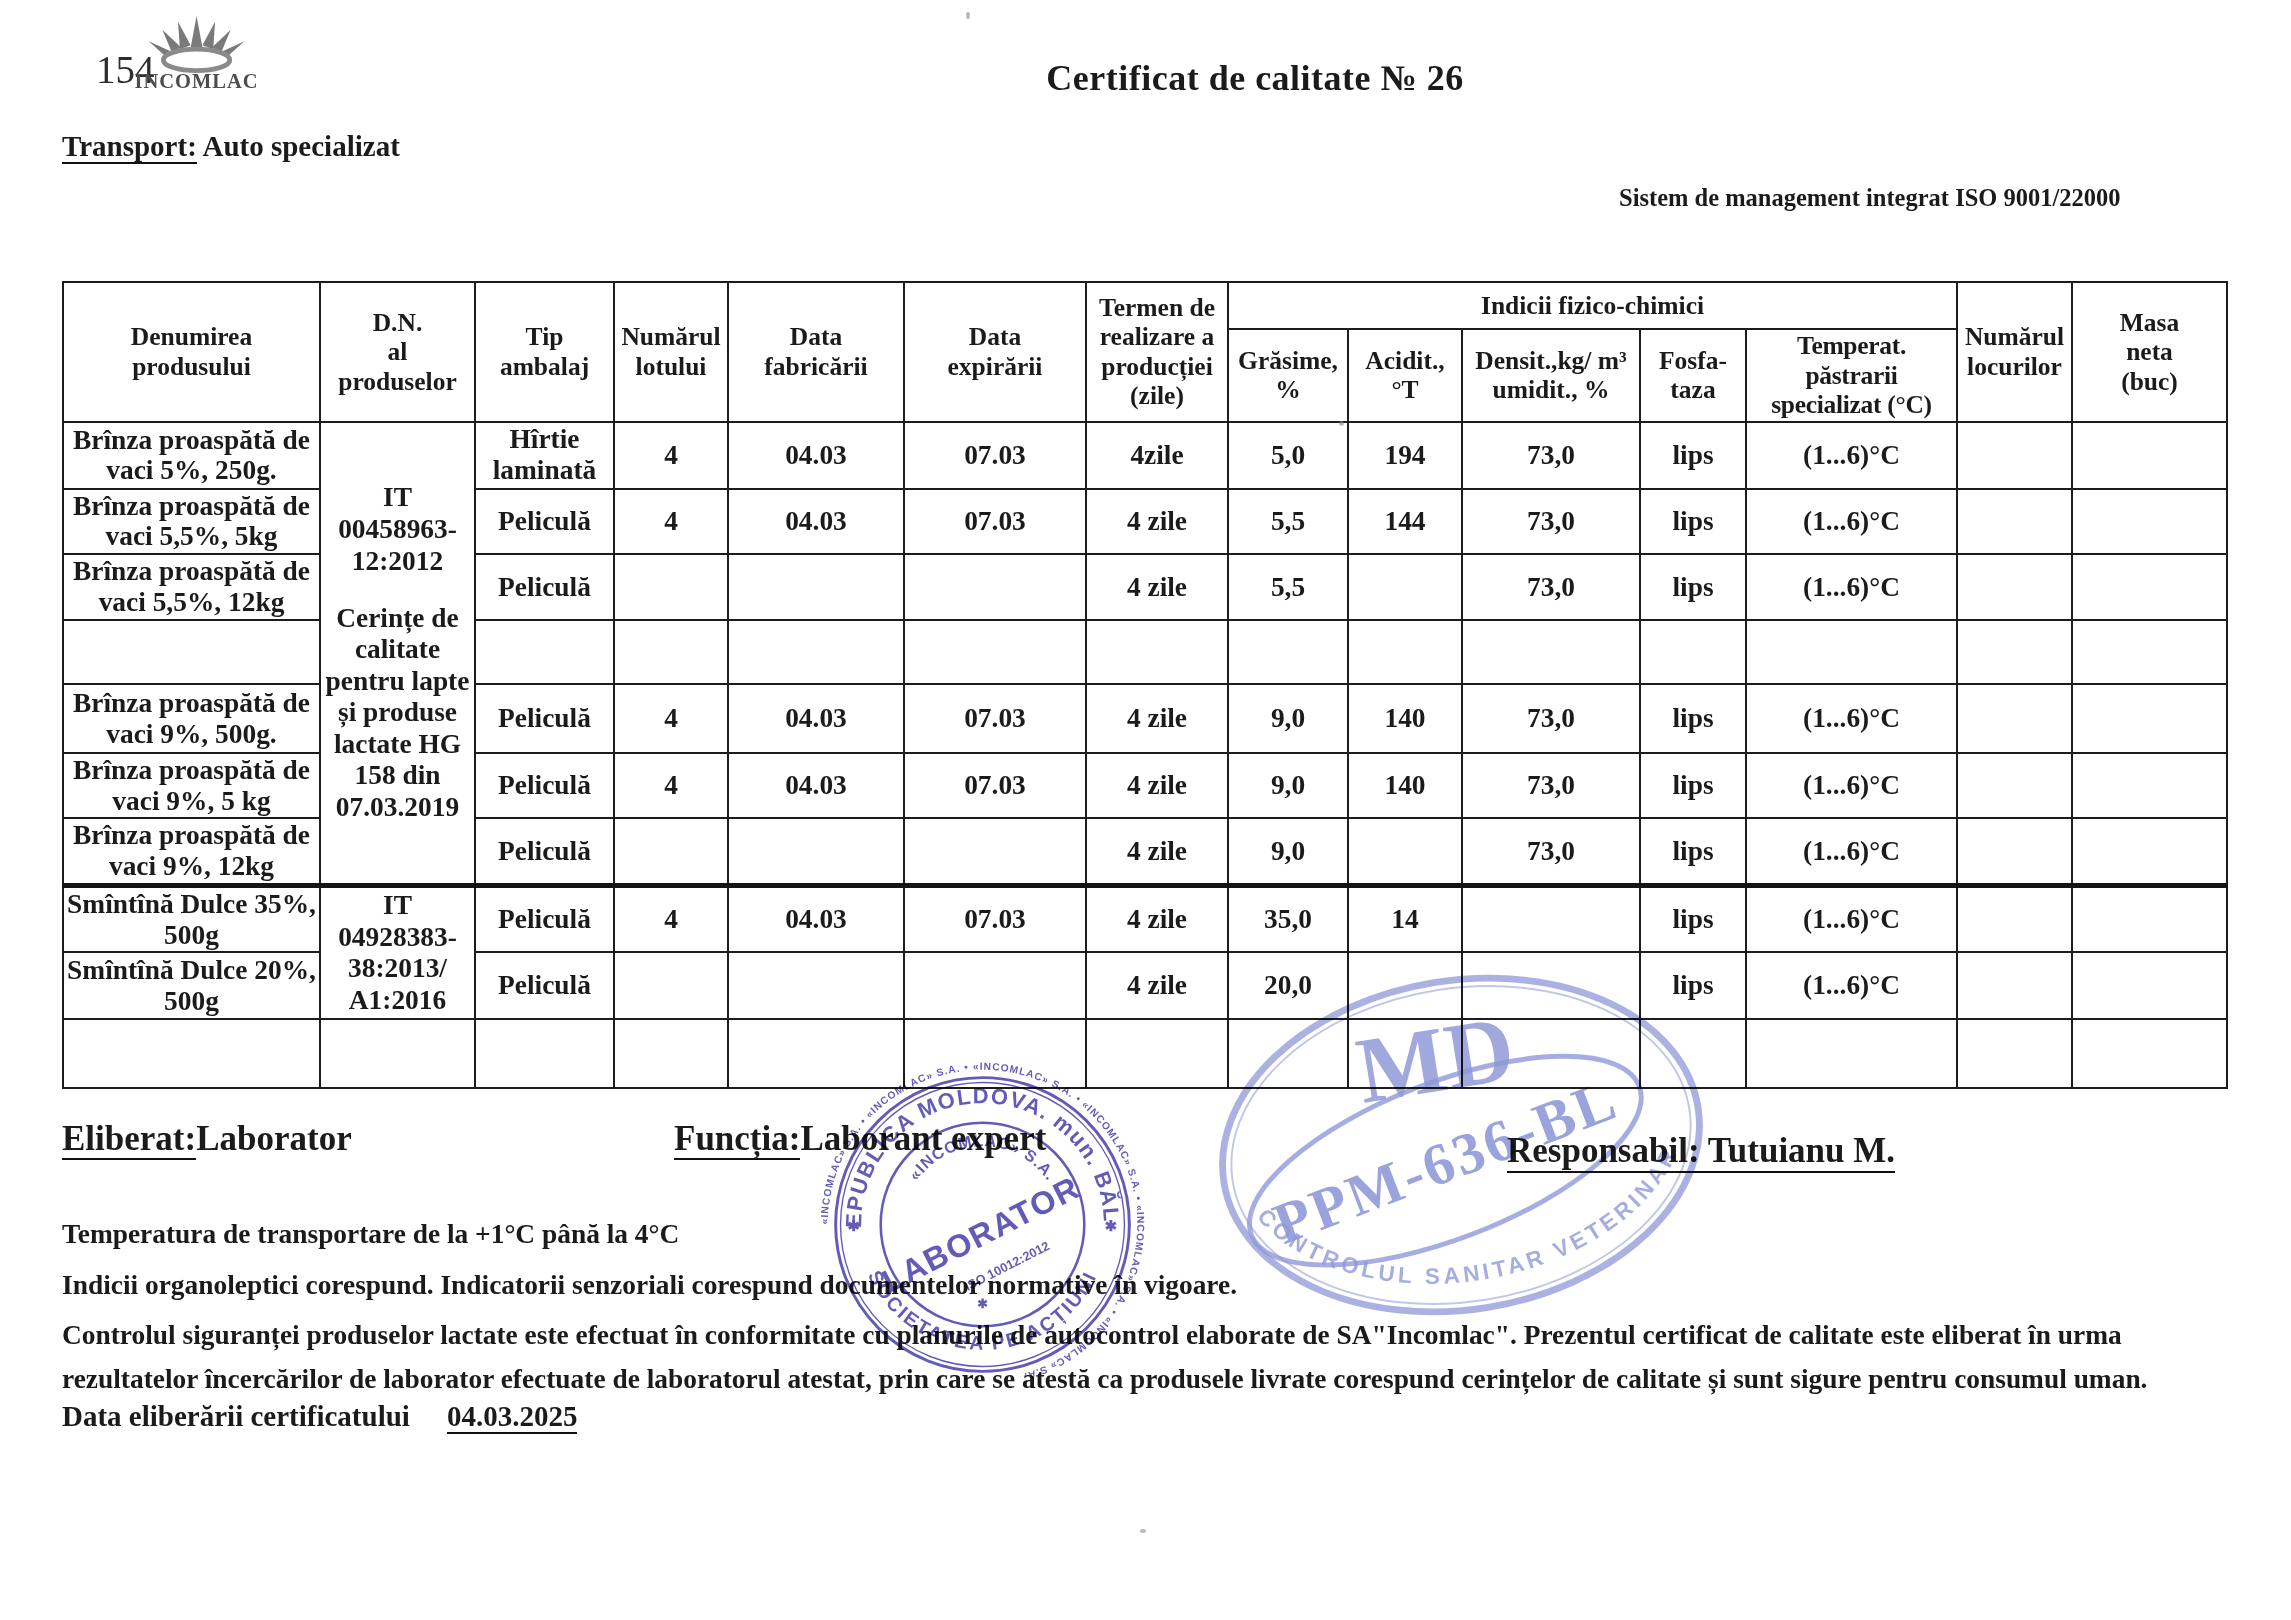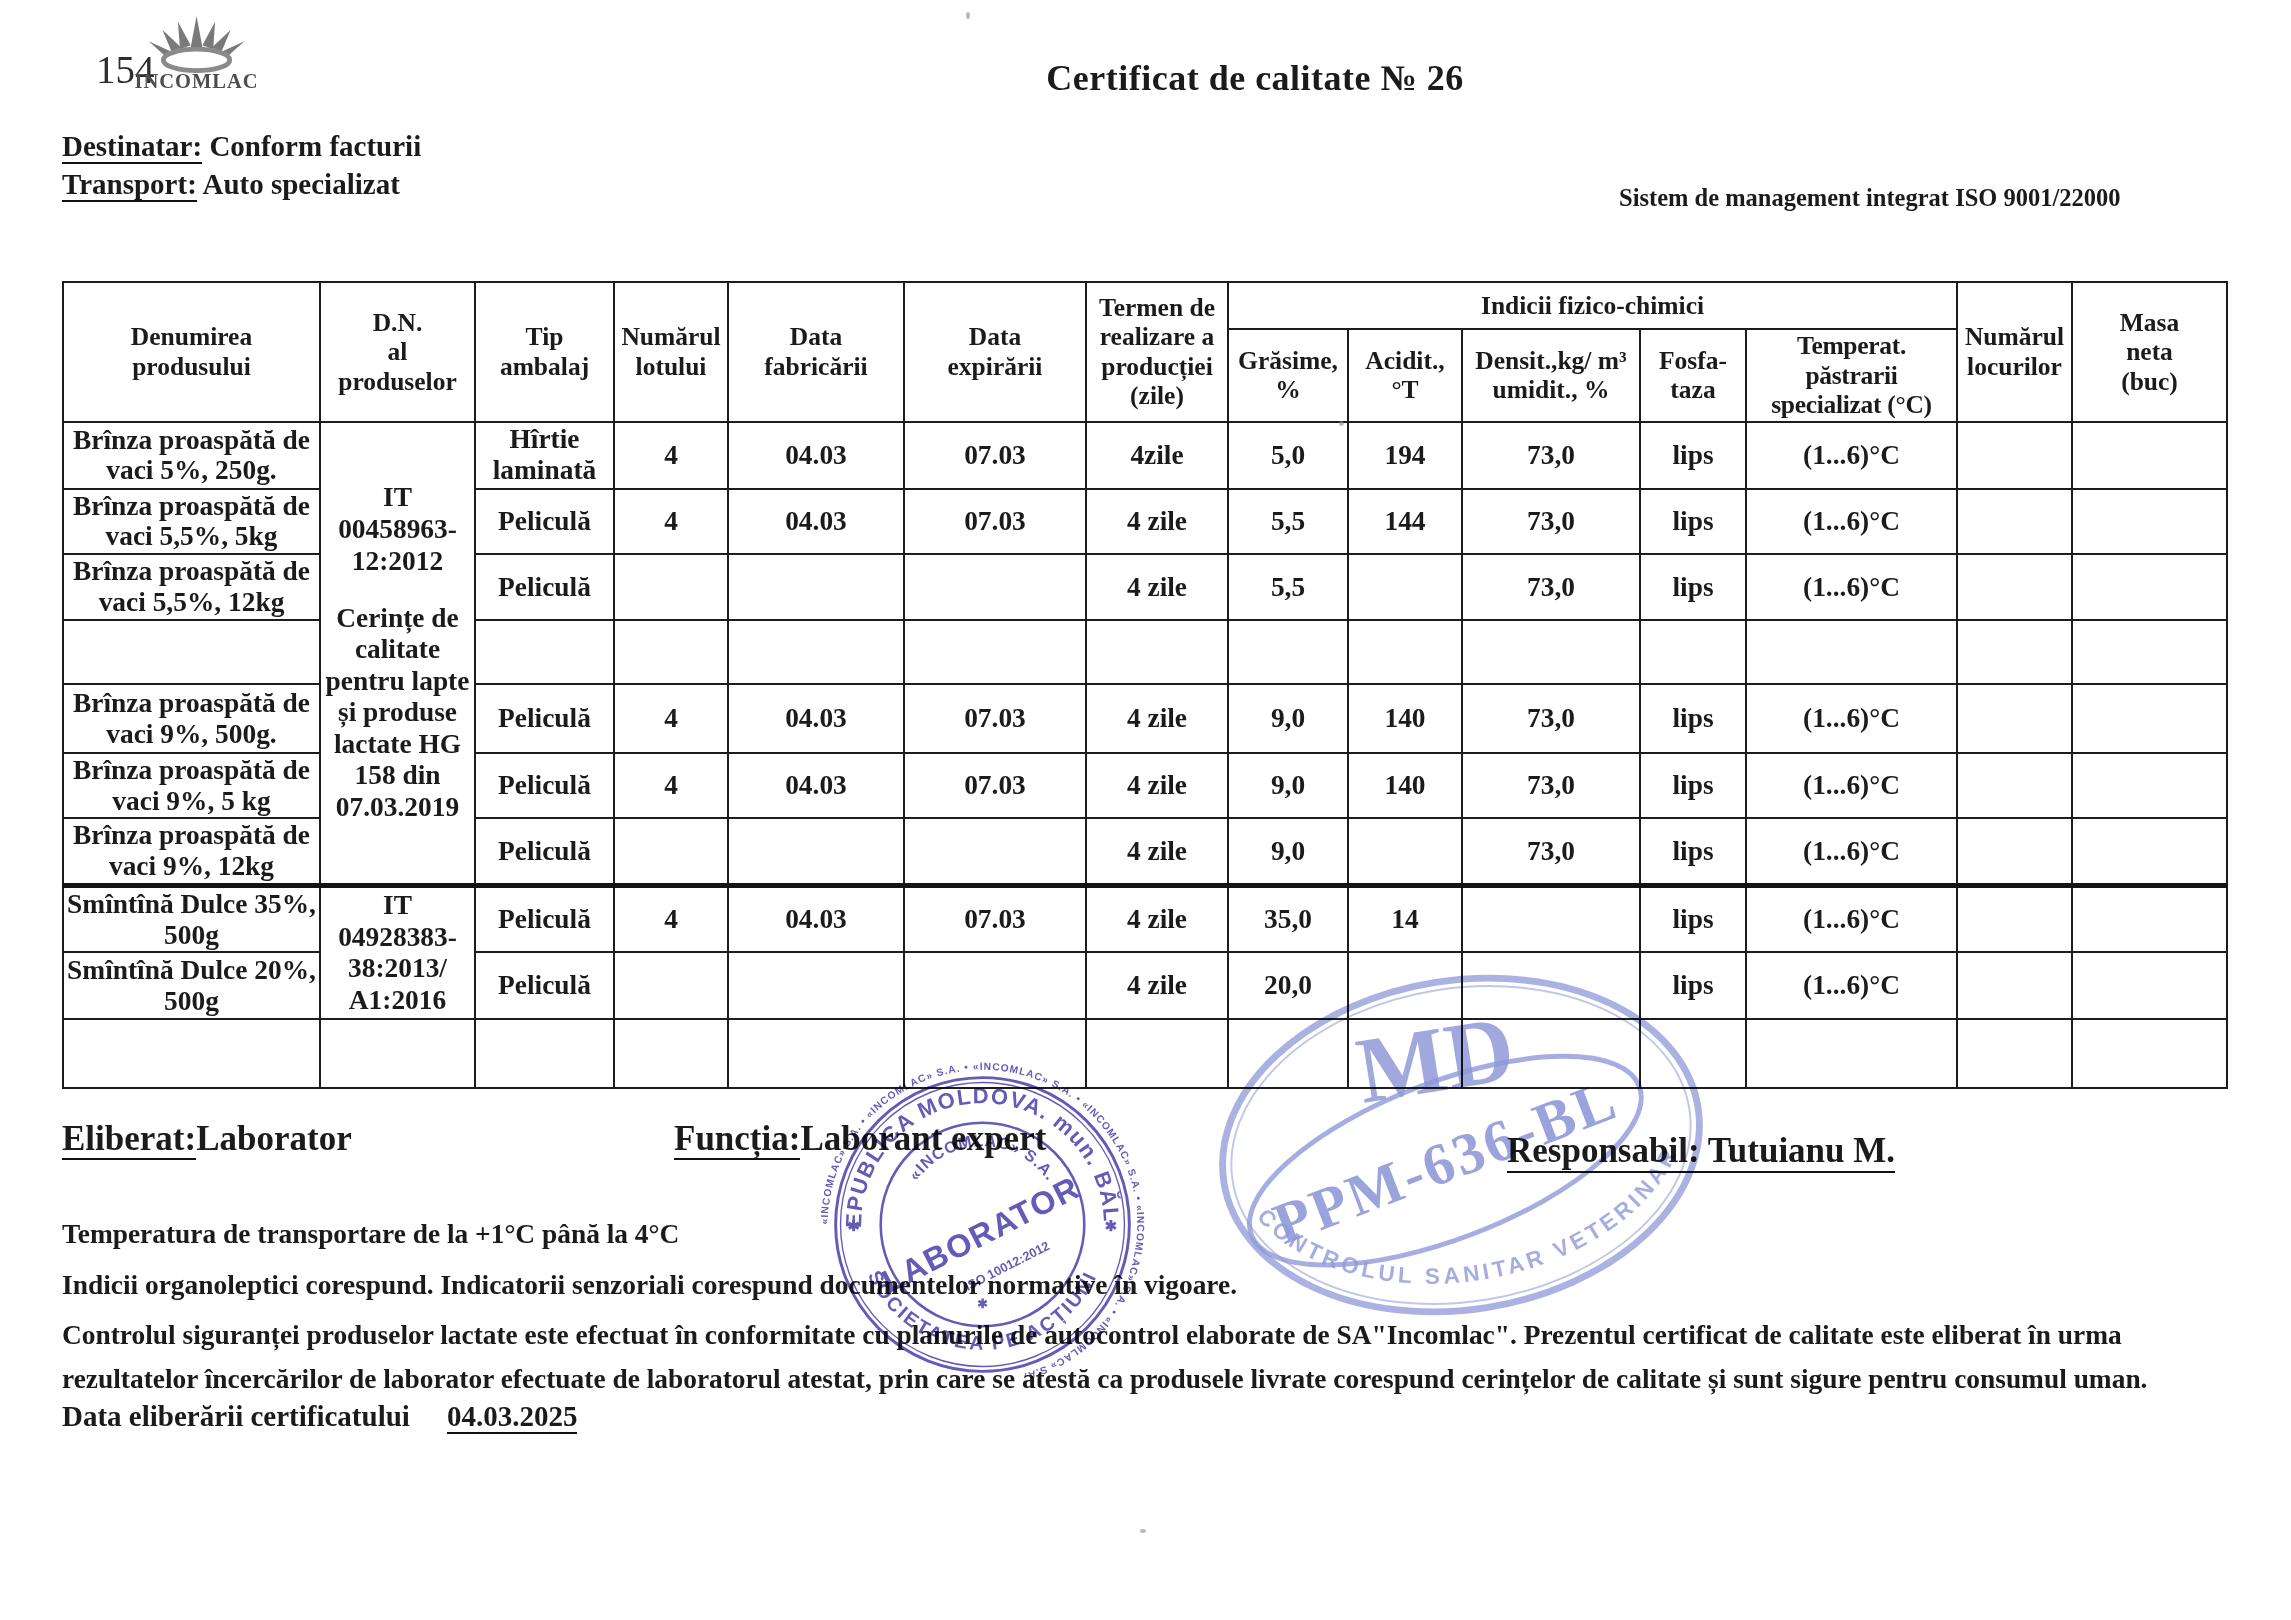--- a/index.html
+++ b/index.html
@@ -59,21 +59,20 @@
     </g>
     <ellipse cx="63" cy="47" rx="34" ry="11" fill="none" stroke="#8a8a8a" stroke-width="5"></ellipse>
     <text x="63" y="76" text-anchor="middle" font-family="Liberation Serif, serif" font-weight="bold" font-size="21" fill="#4d4d4d" letter-spacing="1">INCOMLAC</text>
   </svg>
 </div>
 
 <div class="abs doc-title">Certificat de calitate № 26</div>
 <div class="abs iso-line">Sistem de management integrat ISO 9001/22000</div>
 
 <div class="abs meta-block">
-  <div><span class="ul">Destinatar:</span><span> Conform facturii</span></div>
   <div><span class="ul">Transport:</span><span> Auto specializat</span></div>
 </div>
 
 <table class="cert">
   <colgroup>
       <col style="width: 257px;">
       <col style="width: 155px;">
       <col style="width: 139px;">
       <col style="width: 114px;">
       <col style="width: 176px;">

